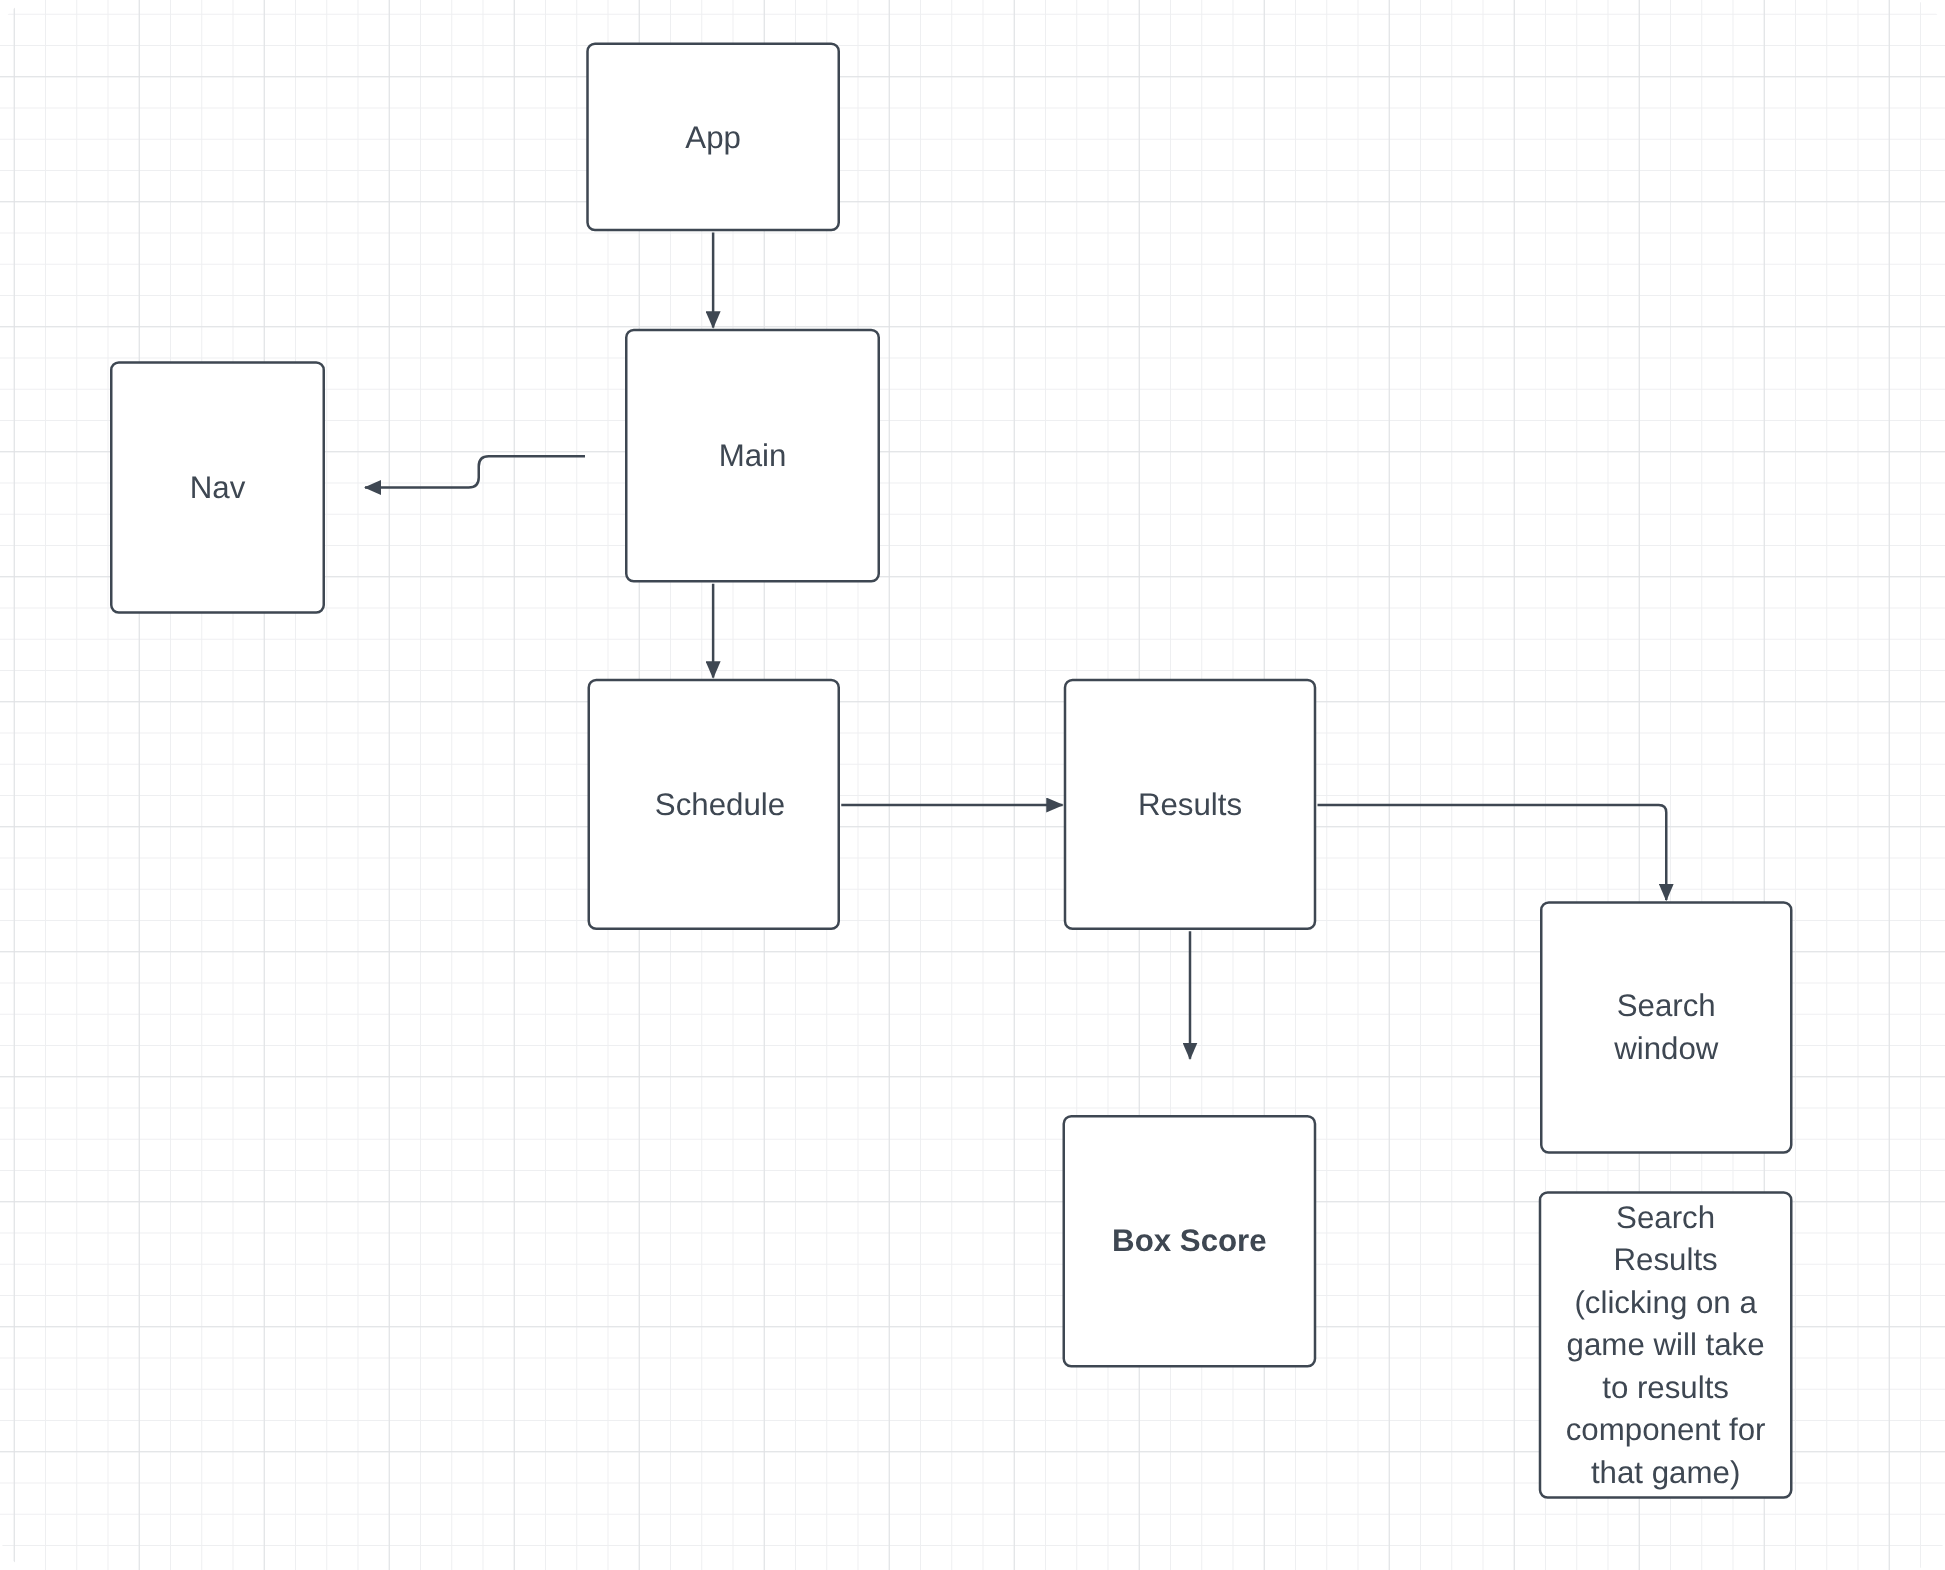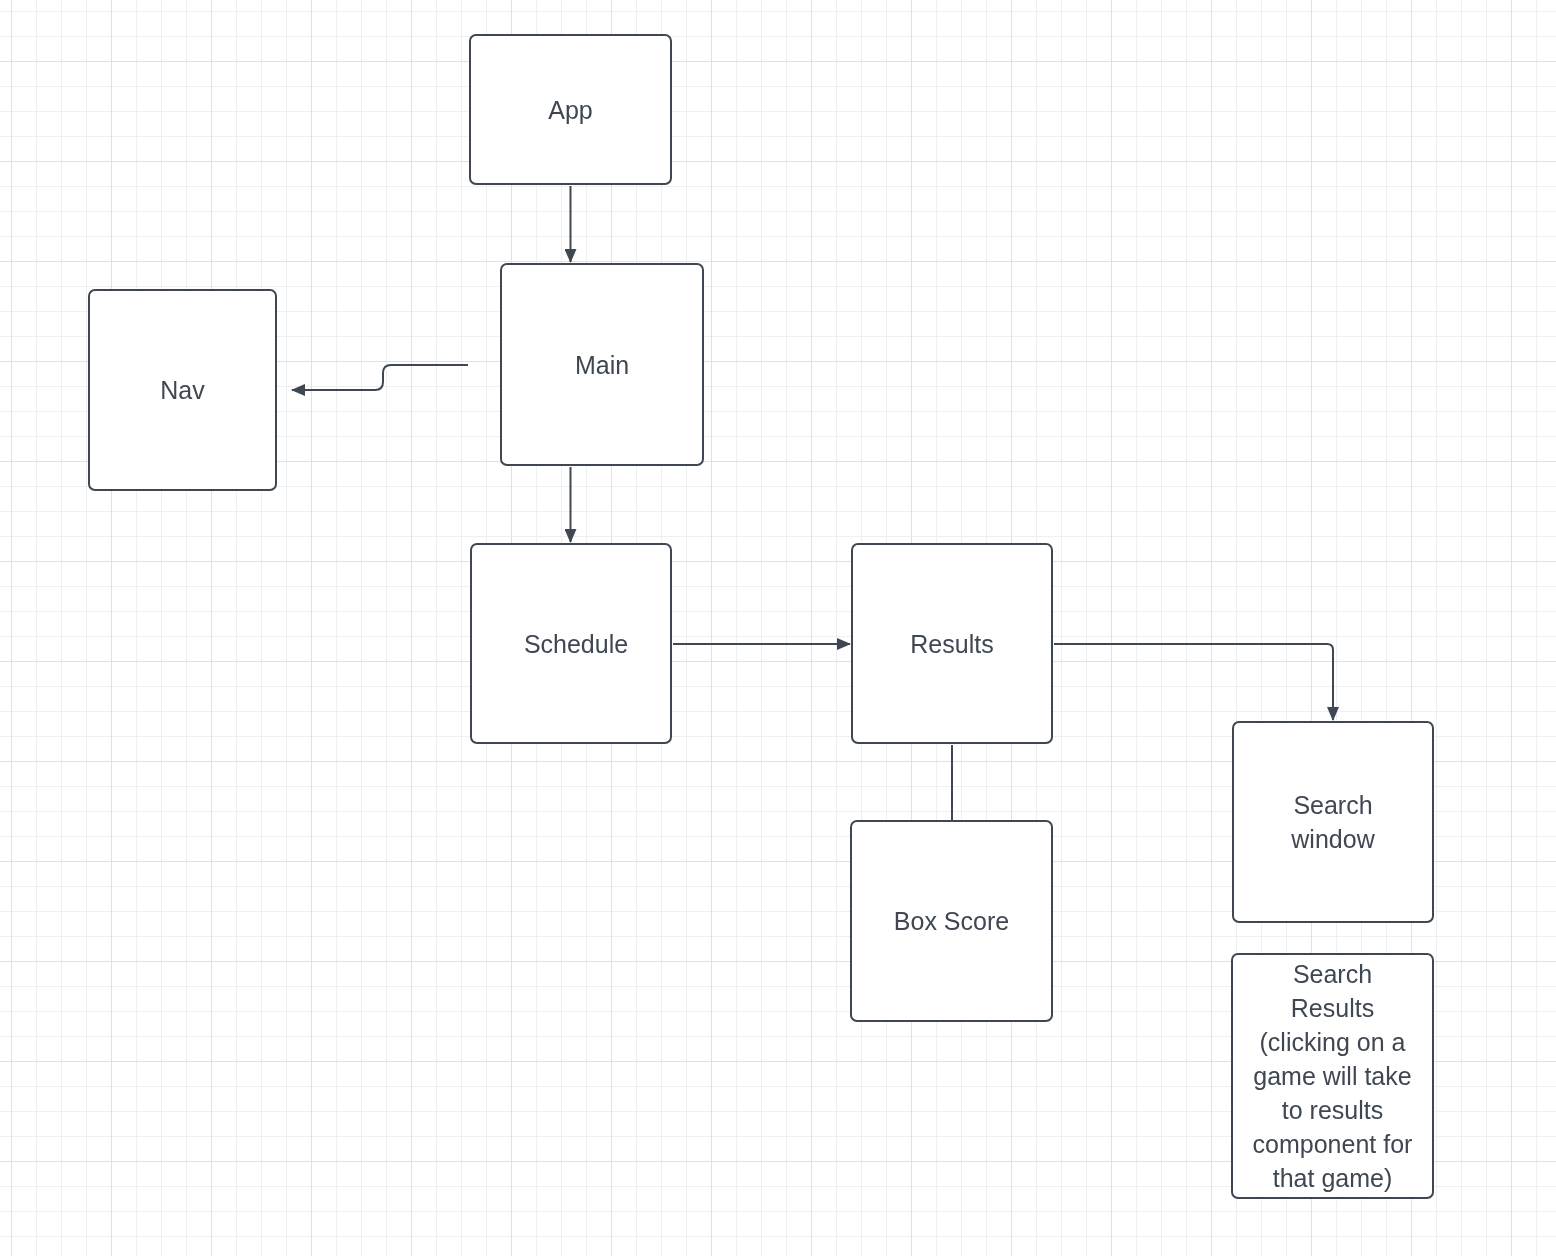--- a/index.html
+++ b/index.html
@@ -21,20 +21,21 @@
     height: 1256px;
     overflow: hidden;
     background-color: var(--canvas-bg);
     background-image:
       linear-gradient(to right, var(--grid-major) 1px, transparent 1px),
       linear-gradient(to bottom, var(--grid-major) 1px, transparent 1px),
       linear-gradient(to right, var(--grid-minor) 1px, transparent 1px),
       linear-gradient(to bottom, var(--grid-minor) 1px, transparent 1px);
     background-size: 100px 100px, 100px 100px, 25px 25px, 25px 25px;
     background-position: 11px 0, 0 61px, 11px 0, 0 11px;
+    border-radius: 30px;
   }
   svg.edge-layer {
     position: absolute;
     left: 0; top: 0;
     width: 1556px; height: 1256px;
     overflow: visible;
   }
   .edge {
     fill: none;
     stroke: var(--stroke);
@@ -52,24 +53,24 @@
     border-radius: 7px;
     color: var(--text);
     font-size: 25px;
     line-height: 34px;
     text-align: center;
   }
   .node-label { white-space: pre-line; padding: 2px 6px; }
 
   .node-app            { left: 469px;  top: 34px;  width: 203px; height: 151px; }
   .node-main           { left: 468px;  top: 263px; width: 204px; height: 203px; margin-left: 32px; }
-  .node-nav            { left: 88px;   top: 289px; width: 189px; height: 202px; }
+  .node-nav            { left: 88px;   top: 289px; width: 172px; height: 202px; }
   .node-schedule       { left: 470px;  top: 543px; width: 202px; height: 201px; padding-left: 10px; }
   .node-results        { left: 851px;  top: 543px; width: 202px; height: 201px; }
-  .node-box-score      { left: 850px;  top: 820px; width: 203px; height: 202px; }
+  .node-box-score      { left: 850px;  top: 892px; width: 203px; height: 202px; font-weight: bold; }
   .node-search-window  { left: 1232px; top: 721px; width: 202px; height: 202px; }
   .node-search-results { left: 1231px; top: 953px; width: 203px; height: 246px; }
 </style>
 </head>
 <body>
 
 <div class="canvas">
 
   <svg class="edge-layer" viewBox="0 0 1556 1256" xmlns="http://www.w3.org/2000/svg">
     <defs>

